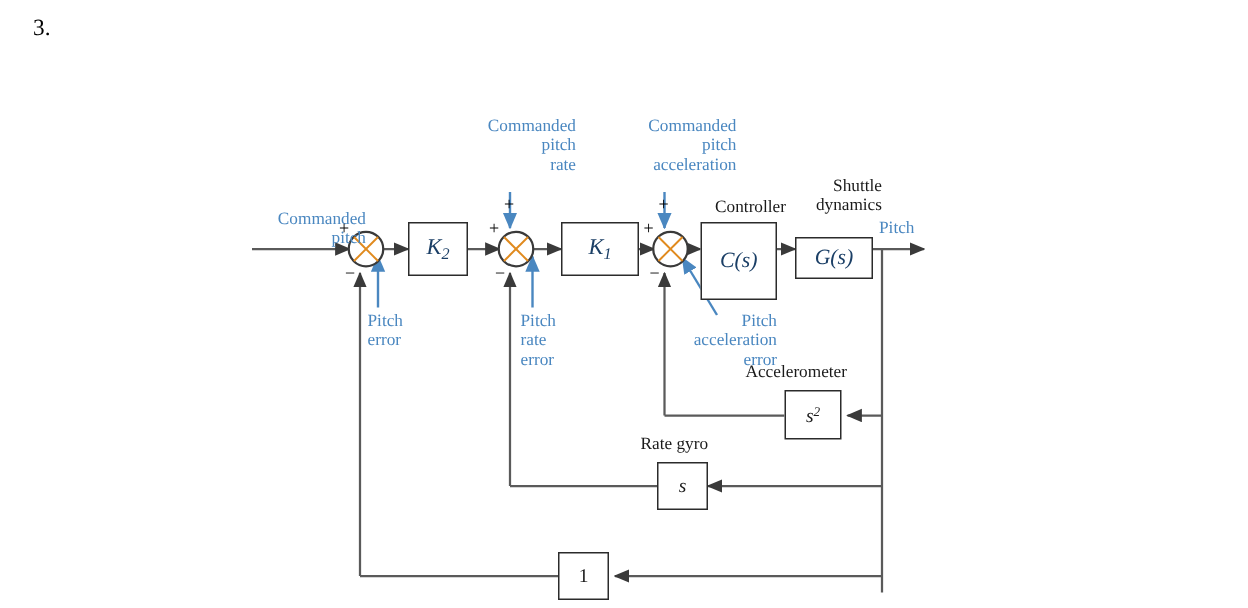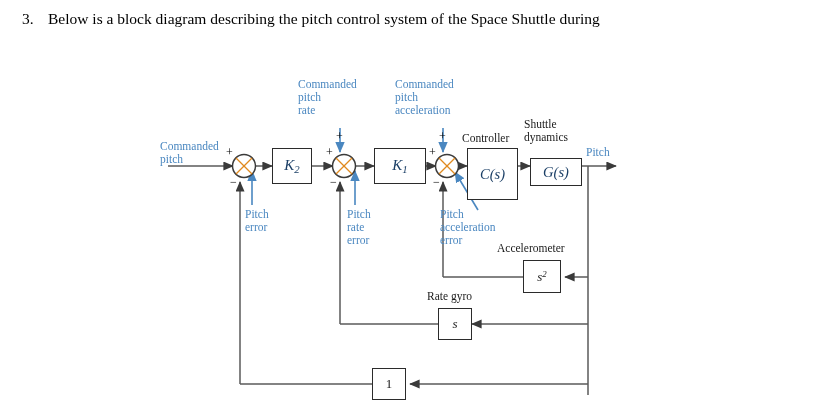--- a/index.html
+++ b/index.html
@@ -17,21 +17,21 @@
   .prob-line2{margin-left:26px;font-size:15.5px;line-height:22px;}
 
   
   #diagram{position:absolute;left:0;top:70px;width:832px;height:335px;}
   #svgwrap{position:absolute;left:0;top:0;}
 
   
   .lbl{position:absolute;font-size:11.5px;line-height:13px;white-space:nowrap;}
   .lbl.blue{color:#4a87c0;}
   .lbl.black{color:#1a1a1a;}
-  .lbl.center{text-align:left;}
+  .lbl.center{text-align:right;}
   .sign{position:absolute;font-size:12px;line-height:12px;color:#000;font-family:"Liberation Serif",serif;}
 
   
   .blk{
     position:absolute;border:1.6px solid #2b2b2b;background:#fff;
     box-sizing:border-box;display:flex;align-items:center;justify-content:center;
     font-style:italic;color:#1b3f66;text-align:center;
   }
   .blk .bl-txt{font-style:italic;}
   .blk.k{font-size:15px;}
@@ -40,21 +40,20 @@
   .blk.one{color:#1a1a1a;font-size:13px;font-style:normal;}
   .sub{font-size:0.72em;vertical-align:-0.32em;}
   .sup{font-size:0.68em;vertical-align:0.42em;}
 </style>
 </head>
 <body>
 
 <div id="problem">
   <div class="prob-row">
     <div class="prob-num">3.</div>
-    <div class="prob-text">Below is a block diagram describing the pitch control system of the Space Shuttle during</div>
   </div>
 </div>
 
 <div id="diagram">
 
   <svg id="svgwrap" width="832" height="335" viewBox="0 0 832 335">
     <defs>
       <marker id="arrK" markerWidth="7" markerHeight="7" refX="6.4" refY="3" orient="auto">
         <path d="M0,0 L7,3 L0,6 z" fill="#3a3a3a"></path>
       </marker>

